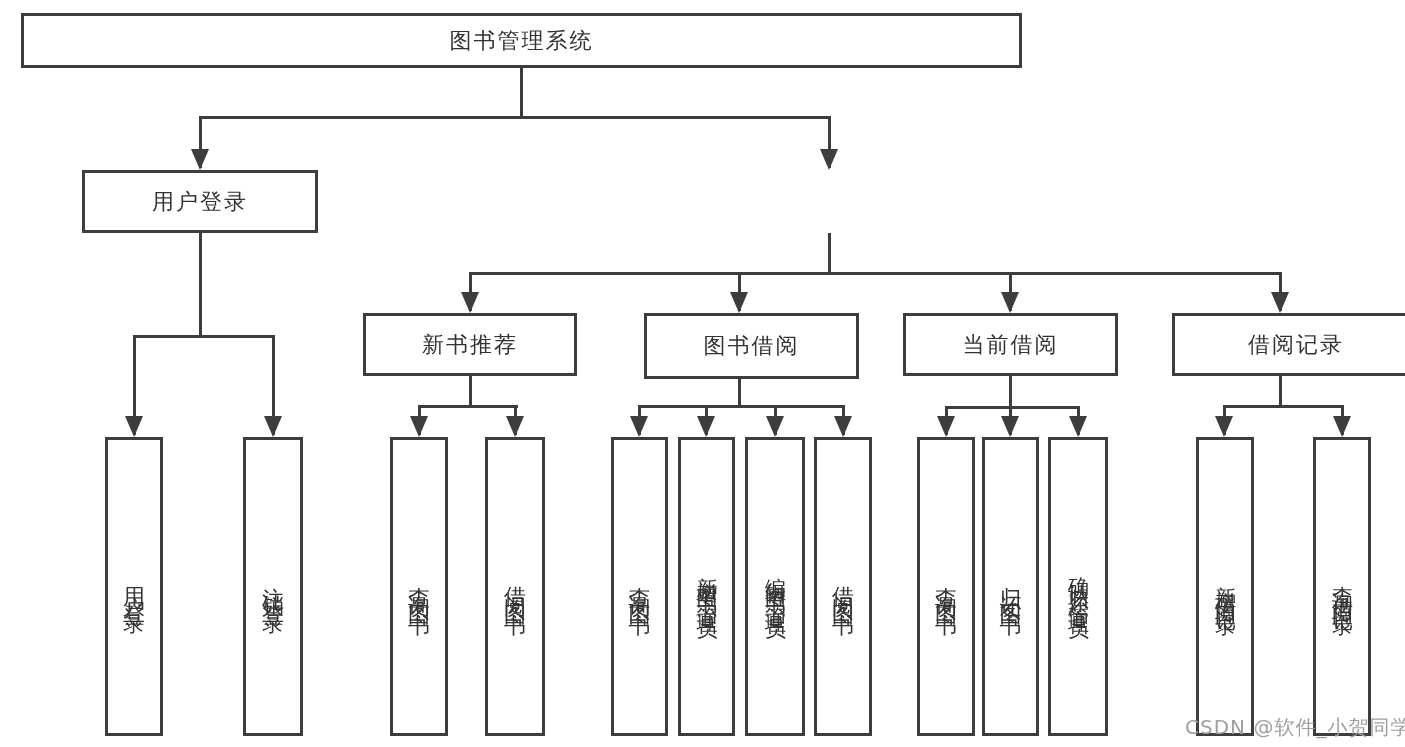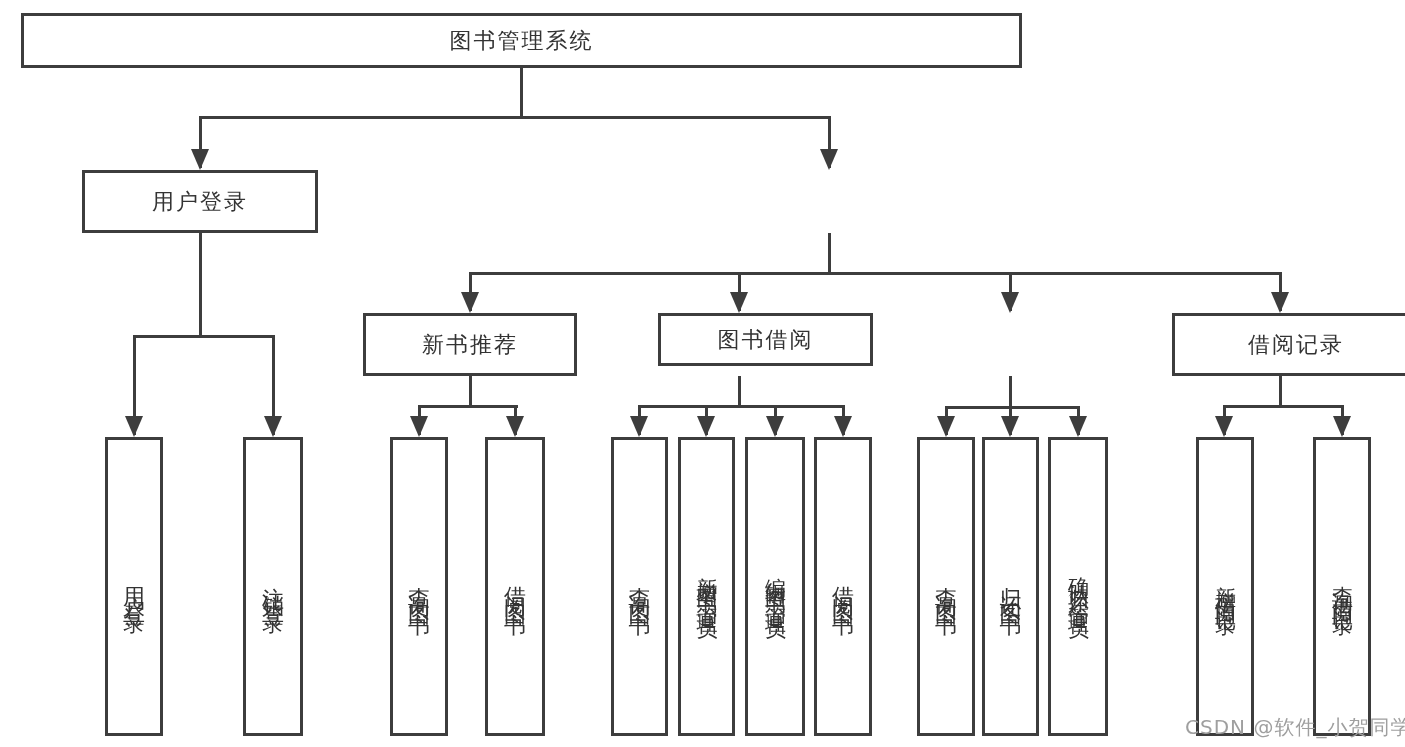--- a/index.html
+++ b/index.html
@@ -34,22 +34,23 @@
 
 <div class="canvas">
 
   <div class="node" style="left:21px;top:13px;width:1001px;height:55px;">图书管理系统</div>
 
   <div class="node" style="left:82px;top:170px;width:236px;height:63px;">用户登录</div>
 
 
   <div class="node" style="left:363px;top:313px;width:214px;height:63px;">新书推荐</div>
 
-  <div class="node" style="left:658px;top:313px;width:215px;height:53px;">图书借阅</div>
+  <div class="node" style="left:644px;top:313px;width:215px;height:66px;">图书借阅</div>
 
+  <div class="node" style="left:903px;top:313px;width:215px;height:63px;">当前借阅</div>
 
   <div class="node" style="left:1172px;top:313px;width:248px;height:63px;">借阅记录</div>
 
   <div class="node leaf" style="left:105px;top:437px;width:58px;height:299px;">用户登录</div>
   <div class="node leaf" style="left:243px;top:437px;width:60px;height:299px;">注销登录</div>
 
   <div class="node leaf" style="left:390px;top:437px;width:58px;height:299px;">查询图书</div>
   <div class="node leaf" style="left:485px;top:437px;width:60px;height:299px;">借阅图书</div>
 
   <div class="node leaf" style="left:611px;top:437px;width:57px;height:299px;">查询图书</div>

